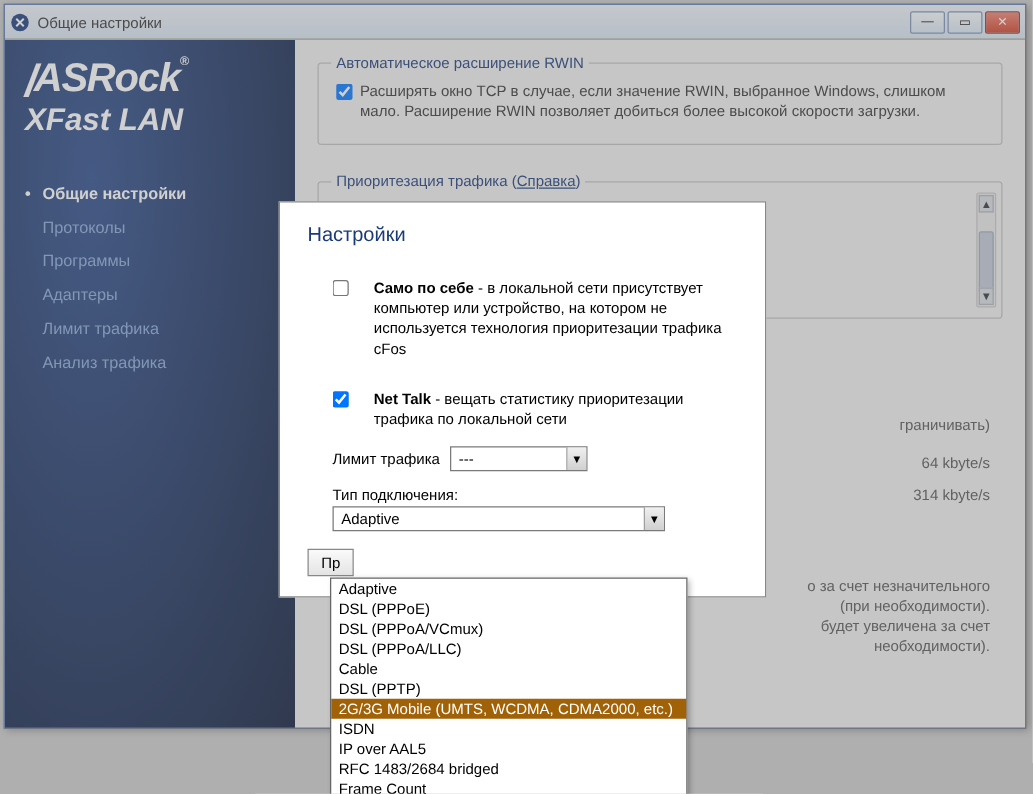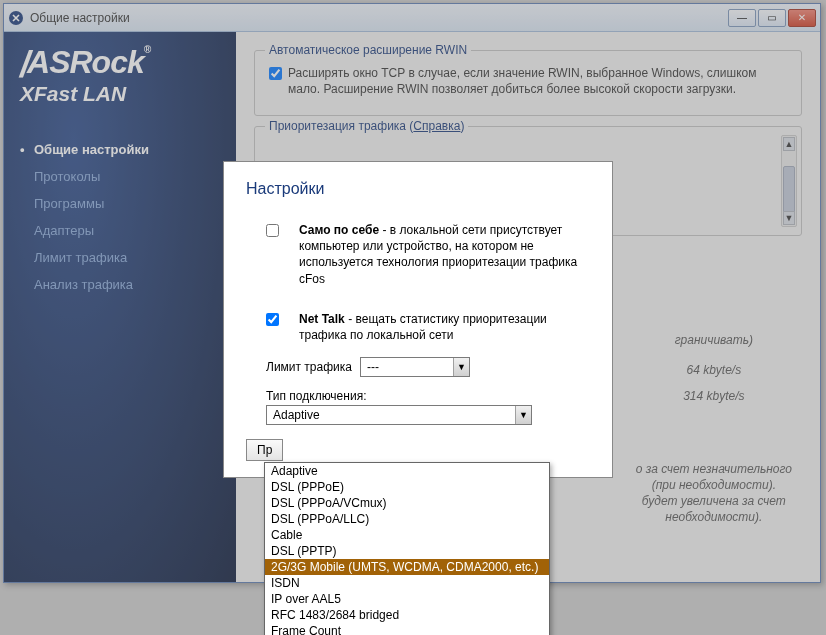--- a/index.html
+++ b/index.html
@@ -11,27 +11,27 @@
 .titlebar .title-text { flex: 1; color: #333; font-size: 12px; }
 .win-controls { display: flex; gap: 2px; }
 .win-btn { width: 28px; height: 18px; border: 1px solid #7a94b8; background: linear-gradient(#f8fafd,#dbe6f4); border-radius: 2px; font-size: 10px; display:flex; align-items:center; justify-content:center; cursor: pointer; }
 .win-btn.close { background: linear-gradient(#f08070,#d04028); color:#fff; border-color:#a03020; }
 
 .content { display: flex; height: calc(100% - 28px); position: relative; }
 .sidebar { width: 232px; background: radial-gradient(ellipse at 30% 20%, #2a4a8a, #0a1838); color: #a8c0e0; padding: 12px 16px; }
 .logo-area { margin-bottom: 30px; }
 .logo-asrock { color: #fff; font-size: 32px; font-weight: 900; font-style: italic; letter-spacing: -1px; display:flex; align-items:flex-start; }
 .logo-asrock .slash { font-size: 36px; margin-right: -2px; }
-.logo-xfast { color: #fff; font-size: 21px; font-weight: bold; font-style: italic; margin-top: -4px; }
+.logo-xfast { color: #fff; font-size: 25px; font-weight: bold; font-style: italic; margin-top: -4px; }
 .nav-item { padding: 6px 0 6px 14px; color: #88a8d8; cursor: pointer; position: relative; font-size: 13px; }
 .nav-item.active { color: #fff; font-weight: bold; }
 .nav-item.active::before { content: "•"; position: absolute; left: 0; color: #fff; }
 
 .main { flex: 1; background: #f0f0f0; padding: 18px 18px; color: #333; position: relative; }
-.fieldset { border: 1px solid #c0c0c0; border-radius: 3px; padding: 10px 14px 14px; margin-bottom: 10px; position: relative; }
+.fieldset { border: 1px solid #c0c0c0; border-radius: 3px; padding: 10px 14px 14px; margin-bottom: 29px; position: relative; }
 .fieldset-legend { position: absolute; top: -8px; left: 10px; background: #f0f0f0; padding: 0 4px; color: #1a3a7a; font-size: 12px; }
 .fieldset-legend a { color: #1a3a7a; text-decoration: underline; }
 .check-row { display: flex; align-items: flex-start; gap: 6px; margin: 4px 0; }
 .check-row input { margin-top: 2px; }
 .check-row .lbl { color: #333; line-height: 1.35; }
 .partial-text { color: #555; line-height: 1.35; }
 .scroll-track { position: absolute; right: 4px; top: 8px; bottom: 8px; width: 16px; background: #e8e8e8; border:1px solid #c8c8c8; border-radius:2px; }
 .scroll-thumb { position:absolute; left:1px; right:1px; top:30px; height:50px; background:#c0c8d8; border:1px solid #a0a8b8; border-radius:2px; }
 .scroll-arrow { position:absolute; left:1px; right:1px; height:14px; background:#d8dce4; border:1px solid #b0b4bc; font-size:9px; display:flex; align-items:center; justify-content:center; }
 .scroll-arrow.up{top:1px;} .scroll-arrow.down{bottom:1px;}
@@ -106,21 +106,21 @@
         <div class="fieldset-legend">
           <span>Приоритезация трафика (</span><a href="#">Справка</a><span>)</span>
         </div>
         <div class="scroll-track">
           <div class="scroll-arrow up">▲</div>
           <div class="scroll-thumb"></div>
           <div class="scroll-arrow down">▼</div>
         </div>
       </div>
 
-      <div style="position:absolute; right:28px; top:300px; text-align:center; line-height:1.6;font-style:italic;">
+      <div style="position:absolute; right:28px; top:300px; text-align:right; line-height:1.6;">
         <div class="partial-text">граничивать)</div>
         <div class="partial-text" style="margin-top:14px;">64 kbyte/s</div>
         <div class="partial-text" style="margin-top:10px;">314 kbyte/s</div>
         <div class="partial-text" style="margin-top:56px;">о за счет незначительного</div>
         <div class="partial-text">(при необходимости).</div>
         <div class="partial-text">будет увеличена за счет</div>
         <div class="partial-text">необходимости).</div>
       </div>
     </div>
   </div>

